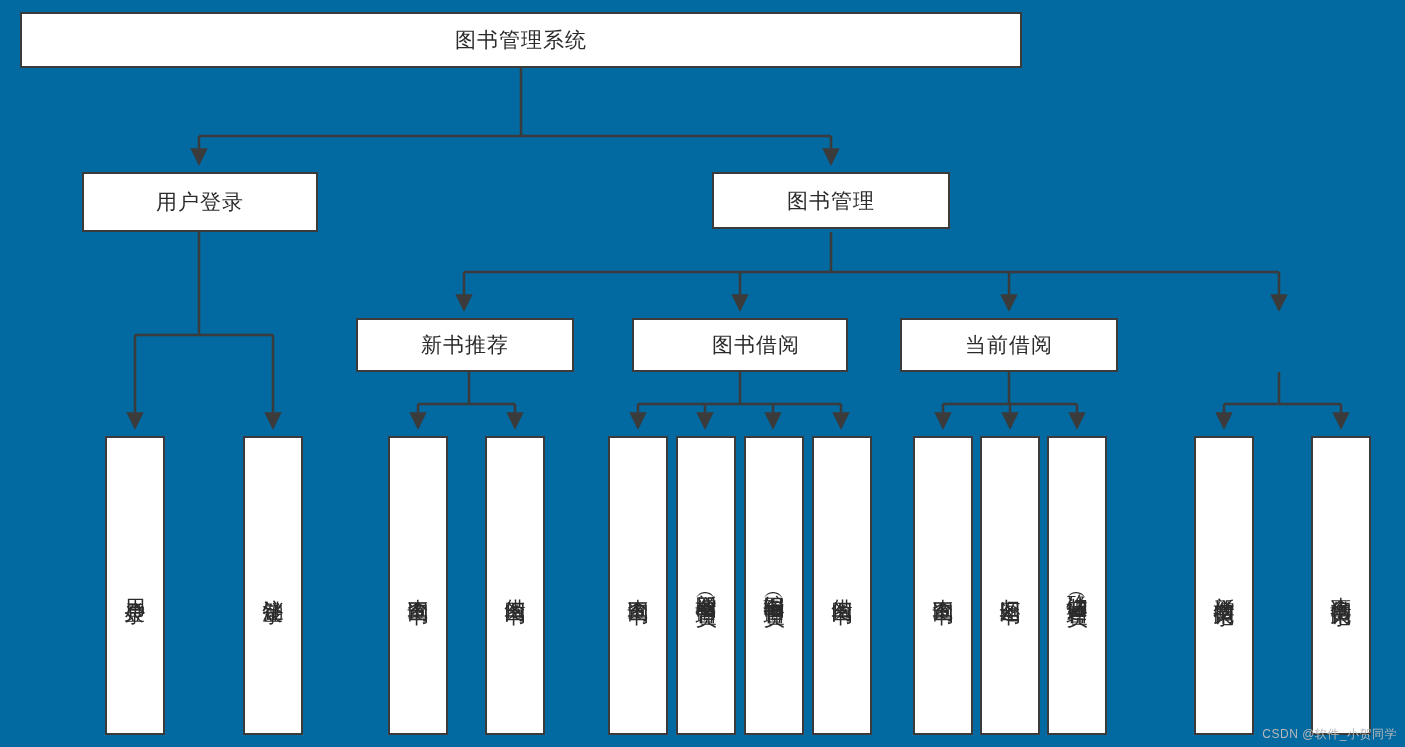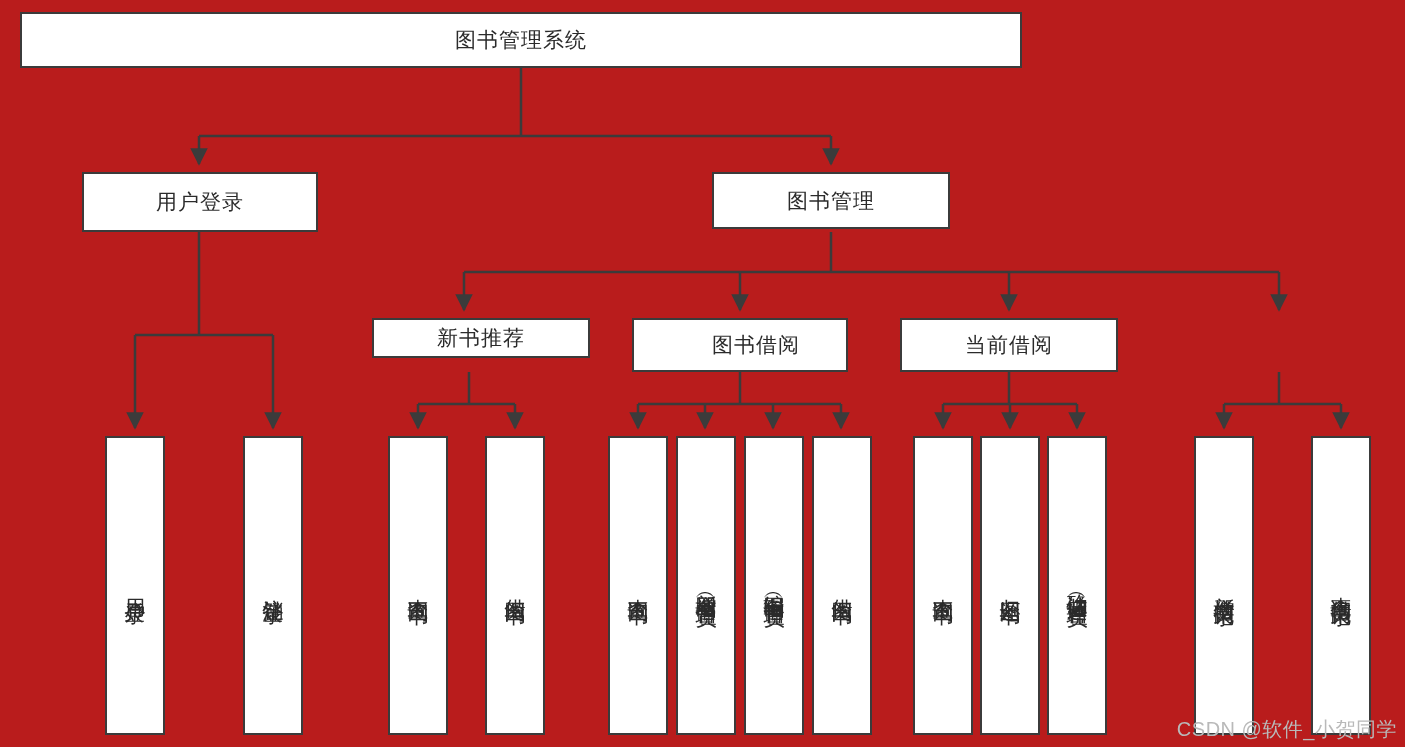--- a/index.html
+++ b/index.html
@@ -7,21 +7,21 @@
     padding: 0;
     background: #ffffff;
   }
   body {
     font-family: "Liberation Sans", "DejaVu Sans", sans-serif;
   }
   #canvas {
     position: relative;
     width: 1405px;
     height: 747px;
-    background: #b91c1c;
+    background: #0369a1;
     overflow: hidden;
   }
   #connectors {
     position: absolute;
     left: 0;
     top: 0;
     width: 1405px;
     height: 747px;
     pointer-events: none;
   }
@@ -51,21 +51,21 @@
   }
   .node.vertical .vtext {
     writing-mode: vertical-rl;
     text-orientation: upright;
     display: block;
   }
   .watermark {
     position: absolute;
     right: 8px;
     bottom: 4px;
-    font-size: 20px;
+    font-size: 12px;
     color: #b9b9b9;
     letter-spacing: 0.5px;
     white-space: nowrap;
   }
 </style>
 </head>
 <body>
 
 <div id="canvas">
 
@@ -123,21 +123,21 @@
     <span>图书管理系统</span>
   </div>
 
   <div class="node horizontal" style="left:82px; top:172px; width:236px; height:60px;">
     <span>用户登录</span>
   </div>
   <div class="node horizontal" style="left:712px; top:172px; width:238px; height:57px;">
     <span>图书管理</span>
   </div>
 
-  <div class="node horizontal" style="left:372px; top:318px; width:218px; height:40px;">
+  <div class="node horizontal" style="left:356px; top:318px; width:218px; height:54px;">
     <span>新书推荐</span>
   </div>
   <div class="node horizontal" style="left:632px; top:318px; width:216px; height:54px;padding-left:32px;">
     <span>图书借阅</span>
   </div>
   <div class="node horizontal" style="left:900px; top:318px; width:218px; height:54px;">
     <span>当前借阅</span>
   </div>
 
   <div class="node vertical" style="left:105px; top:436px; width:60px; height:299px;">

